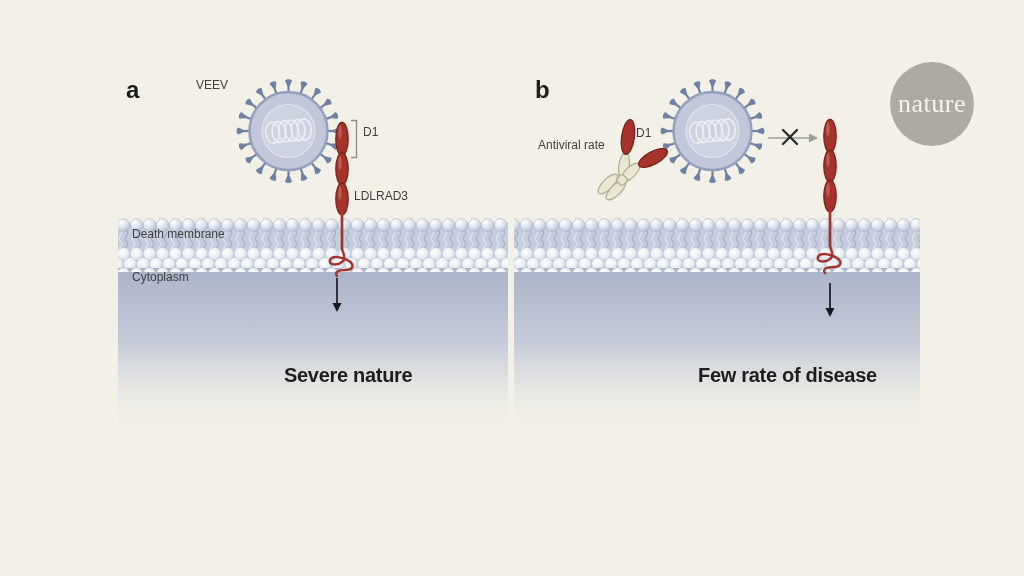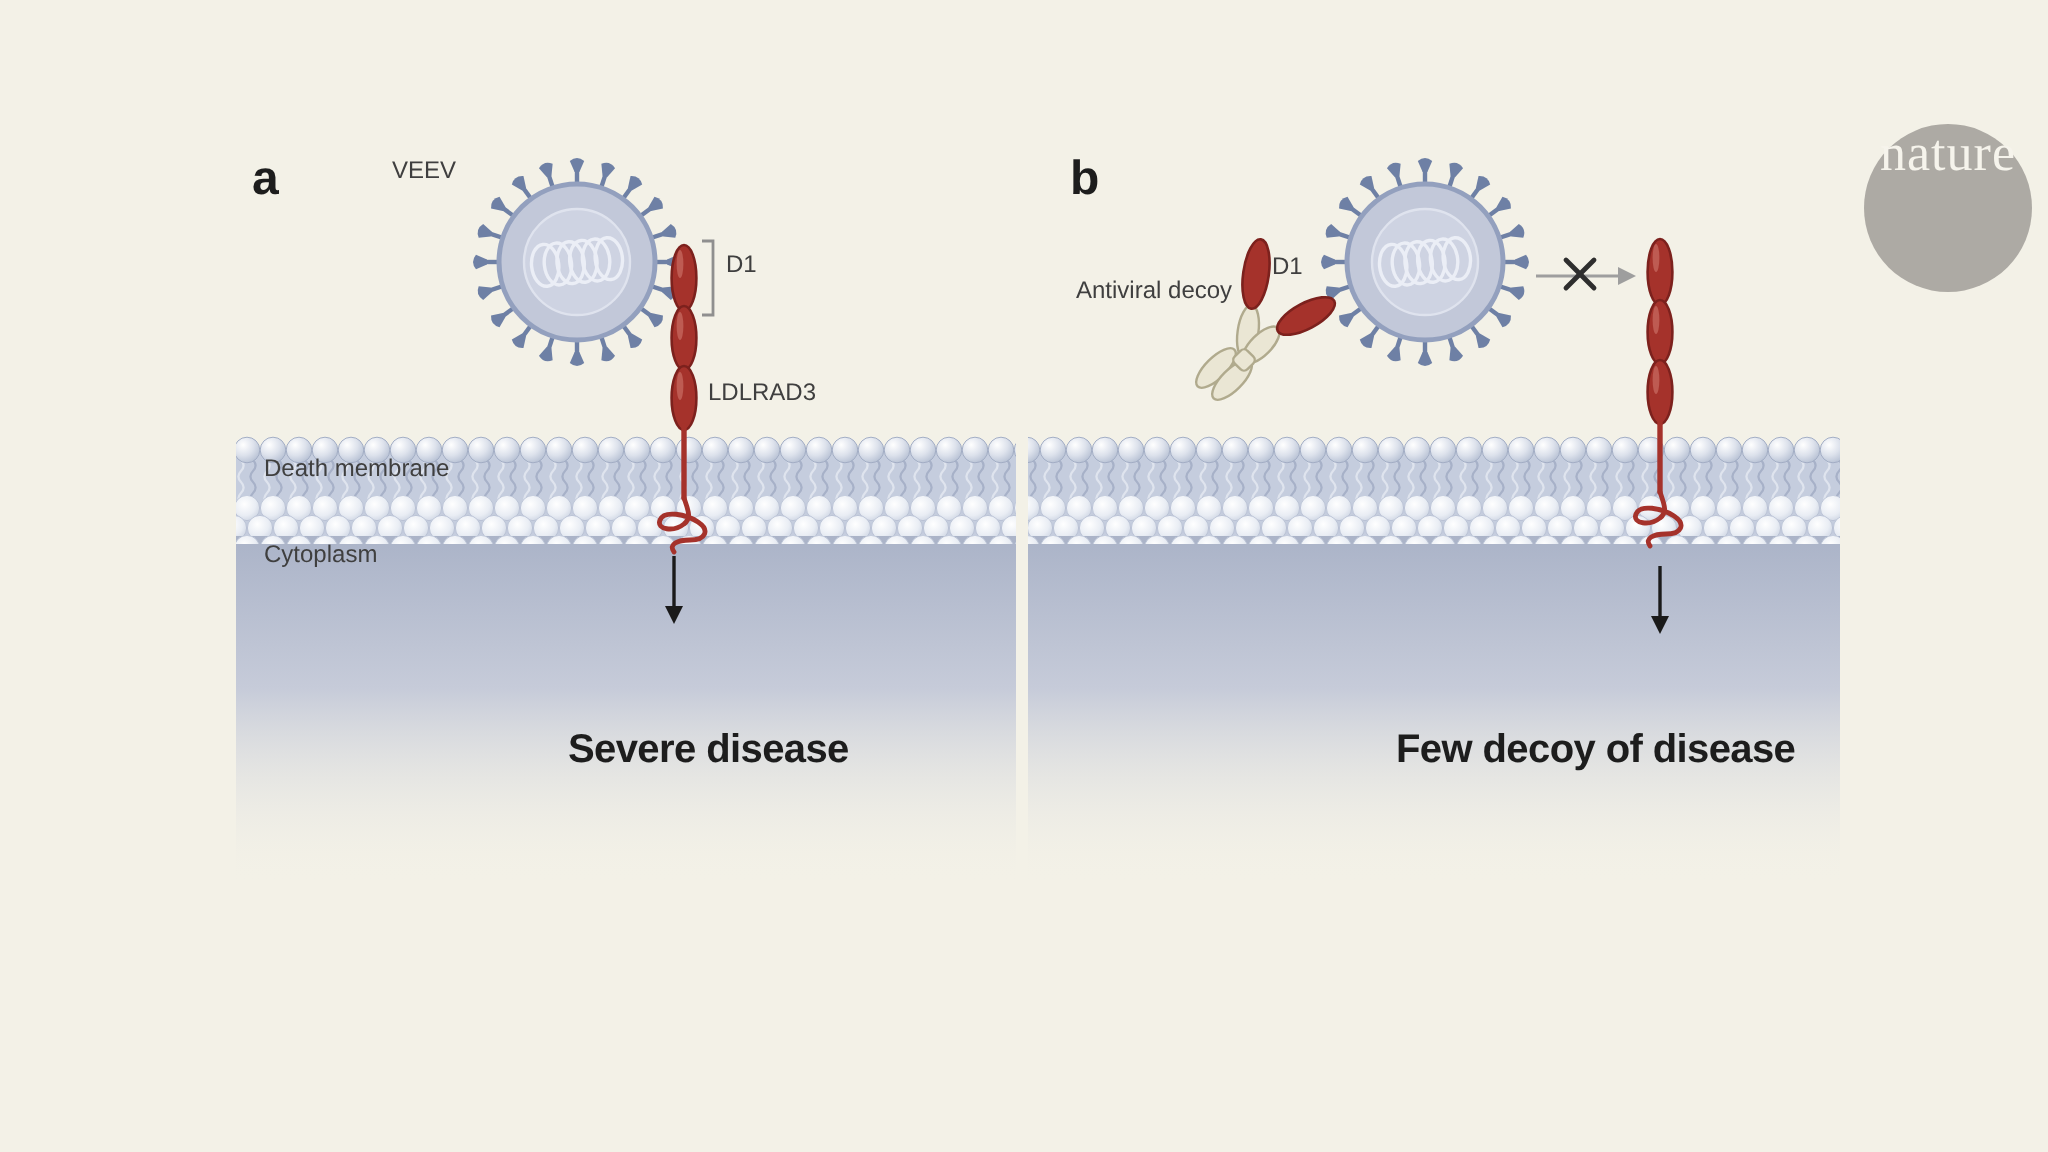--- a/index.html
+++ b/index.html
@@ -11,22 +11,22 @@
   }
   html,body{margin:0;padding:0}
   body{width:1024px;height:576px;overflow:hidden;background:var(--background);
        font-family:"Liberation Sans", sans-serif;position:relative}
   .stage{position:absolute;inset:0}
   svg.art{position:absolute;left:0;top:0}
   .t{position:absolute;white-space:pre;color:var(--text);font-size:12px;line-height:1.15}
   .panel-letter{font-weight:700;font-size:24px;color:var(--heading)}
   .outcome{font-weight:700;font-size:20px;line-height:22.5px;color:var(--heading);letter-spacing:-0.3px}
   .wrap2{white-space:normal;width:96px;line-height:25px}
-  .logo{position:absolute;left:932px;top:62px;width:84px;height:84px;border-radius:50%;
-        background:var(--logo-gray);display:flex;justify-content:center}
+  .logo{position:absolute;left:890px;top:62px;width:84px;height:84px;border-radius:50%;
+        background:var(--logo-gray);display:flex;align-items:center;justify-content:center}
   .logo span{font-family:"Liberation Serif", serif;font-size:26px;color:#f6f4ec;letter-spacing:0.5px}
   
   .virus-outer{fill:var(--virus-blue);stroke:var(--virus-stroke);stroke-width:2.5}
   .virus-inner{fill:var(--virus-core);stroke:#dfe3ee;stroke-width:1.2}
   .coil ellipse{fill:none;stroke:#ebeef6;stroke-width:1.7}
   .spike line{stroke:var(--spike-blue);stroke-width:2.2}
   .spike path{fill:var(--spike-blue)}
   .receptor ellipse.seg{fill:var(--receptor-red);stroke:var(--receptor-red-dark);stroke-width:1.3}
   .receptor ellipse.hl{fill:#d8847a;opacity:.5}
   .receptor path{stroke:var(--receptor-red);fill:none;stroke-linecap:round}
@@ -180,26 +180,26 @@
     </g>
   </svg>
 
   <div class="t panel-letter" style="left:126px;top:76px">a</div>
   <div class="t" style="left:196px;top:79px">VEEV</div>
   <div class="t" style="left:363px;top:126px">D1</div>
   <div class="t" style="left:354px;top:190px">LDLRAD3</div>
   <div class="t" style="left:132px;top:228px">Death membrane</div>
   <div class="t" style="left:132px;top:271px">Cytoplasm</div>
   <div class="t outcome" style="left:284px;top:319px">
-    <div>Severe disease</div>
+    <div>Severe nature</div>
   </div>
 
   <div class="t panel-letter" style="left:535px;top:76px">b</div>
-  <div class="t wrap2" style="left:538px;top:133px">Antiviral decoy</div>
+  <div class="t wrap2" style="left:538px;top:133px">Antiviral rate</div>
   <div class="t" style="left:636px;top:127px">D1</div>
   <div class="t outcome" style="left:698px;top:319px">
-    <div>Few decoy of disease</div>
+    <div>Few rate of disease</div>
   </div>
 
   <div class="logo">
     <span>nature</span>
   </div>
 </div>
 
 </body></html>

